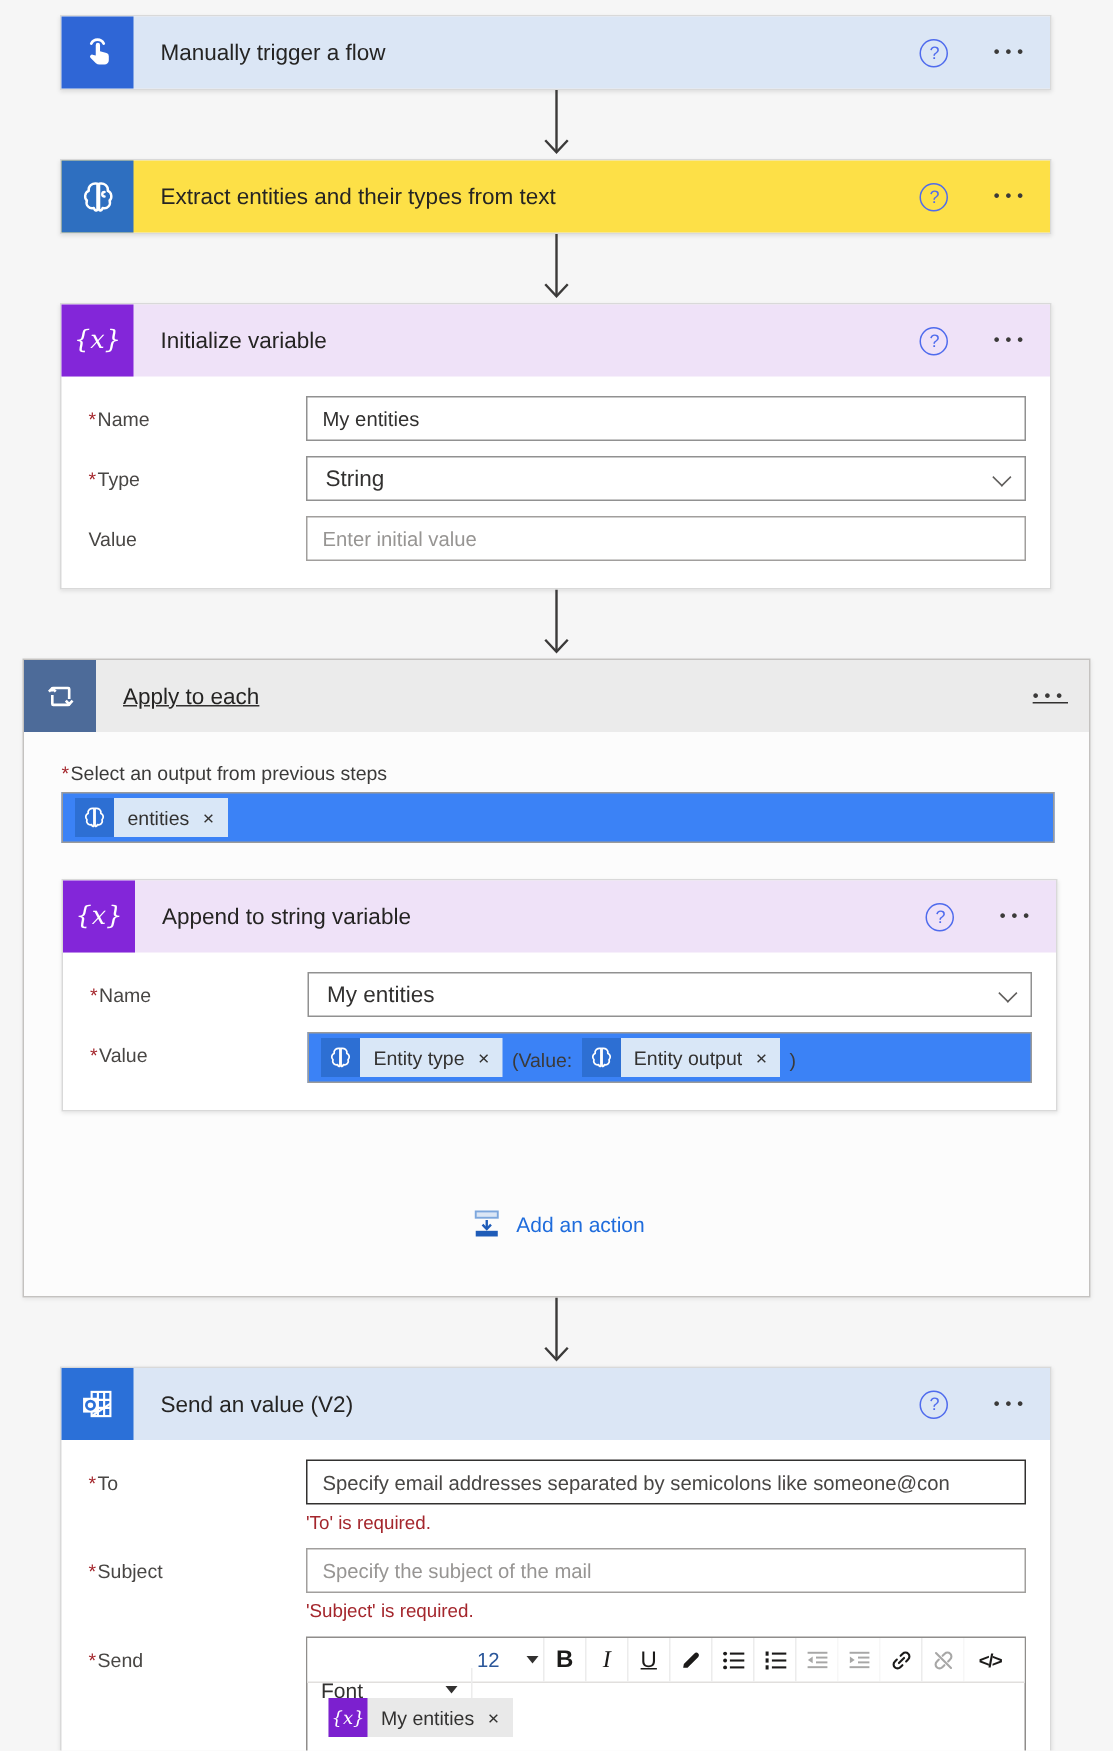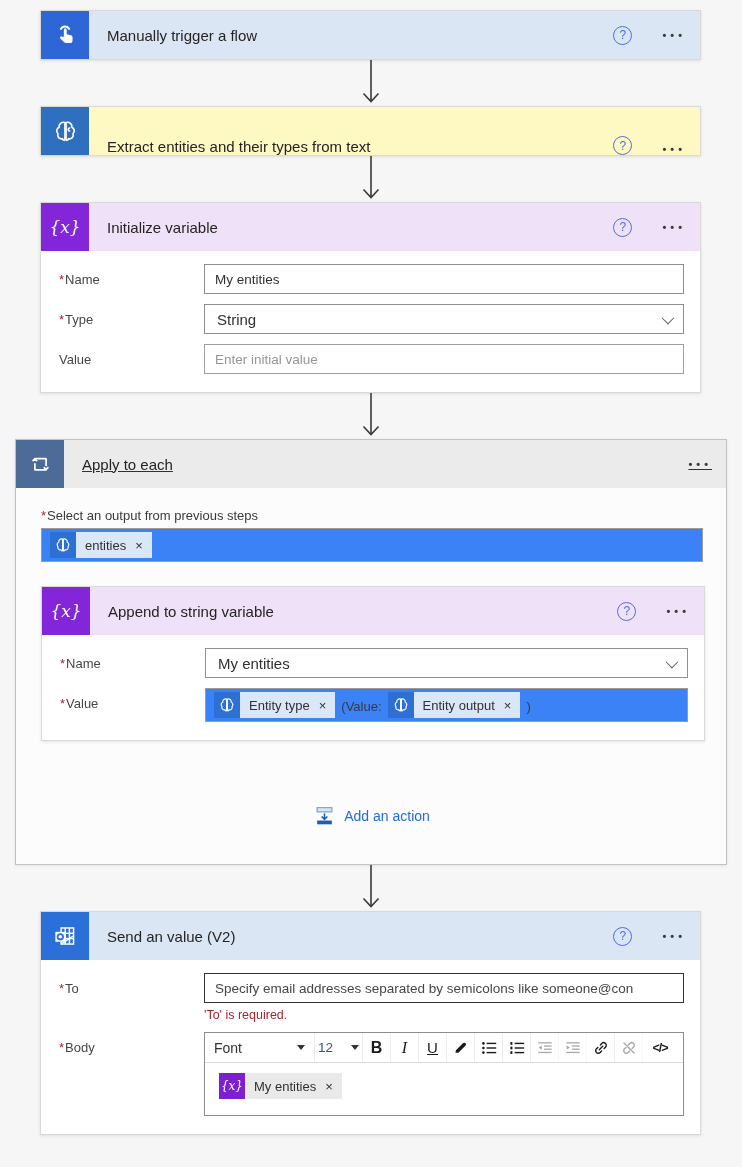--- a/index.html
+++ b/index.html
@@ -13,21 +13,21 @@
   .col { margin-left: 40px; width: 661px; }
 
   
   .card {
     background: #fff;
     border: 1px solid #d9d9d9;
     box-shadow: 0 1px 3px rgba(0,0,0,.10);
   }
   .card-header { display: flex; align-items: center; height: 48px; }
   .hdr-blue   { background: #dbe6f5; }
-  .hdr-blue2  { background: #fef9c3; align-items: flex-end; }
+  .hdr-blue2  { background: #fde047; }
   .hdr-purple { background: #efe2f8; }
   .hdr-gray   { background: #ebebeb; text-decoration: underline; }
   .icon-tile {
     width: 48px; height: 48px; flex: none;
     display: flex; align-items: center; justify-content: center;
   }
   .tile-blue   { background: #2f66d6; }
   .tile-blue2  { background: #2e6fc0; }
   .tile-purple { background: #8326d9; }
   .tile-slate  { background: #4d6b99; }
@@ -114,21 +114,21 @@
   
   .editor { border: 1px solid #8f8d8b; background: #fff; }
   .toolbar {
     display: flex; align-items: stretch; height: 30px;
     border-bottom: 1px solid #e1dfdd; background: #fff;
   }
   .tb-cell {
     display: flex; align-items: center; justify-content: center;
     border-right: 1px solid #ececec; height: 100%; cursor: pointer; flex: none;
   }
-  .tb-font { width: 110px; justify-content: space-between; padding: 0 9px; font-size: 14px; color: #323130; }
+  .tb-font { width: 110px; justify-content: space-between; padding: 0 9px; font-size: 14px; color: #323130; margin-top: 20px; }
   .tb-size { width: 48px; gap: 18px; font-size: 13.5px; color: #2b579a; }
   .tri { width: 0; height: 0; border-left: 4.5px solid transparent; border-right: 4.5px solid transparent; border-top: 5.5px solid #323130; }
   .tb-btn { width: 28px; font-size: 14.5px; color: #1b1a19; }
   .tb-b { font-weight: bold; font-size: 16px; }
   .tb-i { font-family: "Liberation Serif", serif; font-style: italic; font-size: 16px; }
   .tb-u { text-decoration: underline; font-size: 15px; }
   .tb-code { font-size: 12.5px; font-weight: bold; letter-spacing: -1px; width: 34px; border-right: none; }
   .disabled { opacity: .38; cursor: default; }
   .editor-content { min-height: 52px; padding: 10px 10px 14px 14px; }
 </style>
@@ -377,24 +377,33 @@
       <div class="field-row">
         <div class="field-label">
           <span class="req">*</span><span>To</span>
         </div>
         <div class="field-main">
           <input class="text-input dark-input" type="text" placeholder="Specify email addresses separated by semicolons like someone@con" style="">
           <div class="error-text">'To' is required.</div>
         </div>
       </div>
 
-
       <div class="field-row">
         <div class="field-label">
-          <span class="req">*</span><span>Body</span>
+          <span class="req">*</span><span>Subject</span>
+        </div>
+        <div class="field-main">
+          <input class="text-input light-input" type="text" placeholder="Specify the subject of the mail" style="">
+          <div class="error-text">'Subject' is required.</div>
+        </div>
+      </div>
+
+      <div class="field-row">
+        <div class="field-label">
+          <span class="req">*</span><span>Send</span>
         </div>
         <div class="field-main">
           <div class="editor">
             <div class="toolbar">
               <div class="tb-cell tb-font">
                 <span>Font</span>
                 <span class="tri"></span>
               </div>
               <div class="tb-cell tb-size">
                 <span>12</span>

